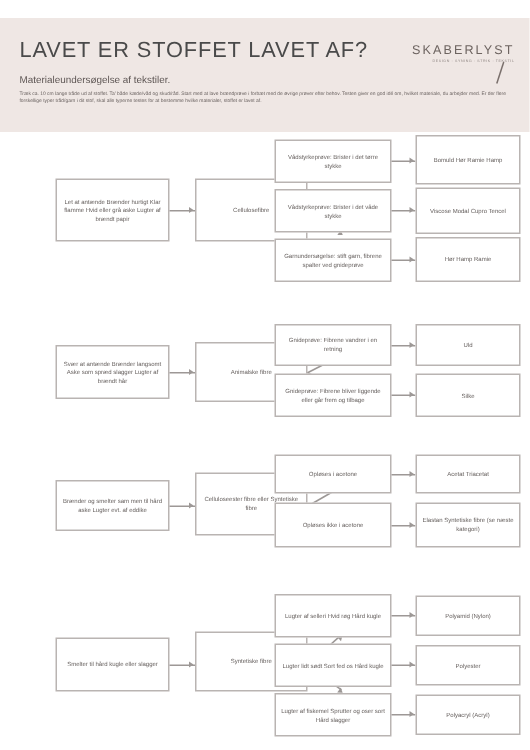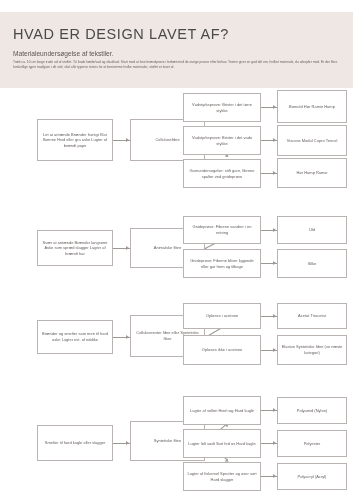--- a/index.html
+++ b/index.html
@@ -77,21 +77,26 @@
     border-bottom:2.1px solid transparent;
     border-left:3.4px solid #9d9896;
     transform-origin:0 50%;
   }
 </style>
 </head>
 <body>
 
 <div class="header">
   <div class="header-inner">
-    <div class="title">HVAD ER DESIGN LAVET AF?</div>
+    <div class="title">LAVET ER STOFFET LAVET AF?</div>
+    <div class="logo">
+      <div class="logo-word">SKABERLYST</div>
+      <div class="logo-sub">DESIGN · SYNING · STRIK · TEKSTIL</div>
+      <div class="logo-slash"></div>
+    </div>
     <div class="subtitle">Materialeundersøgelse af tekstiler.</div>
     <div class="intro">Træk ca. 10 cm lange tråde ud af stoffet. Ta' både kæde/våd og skud/råd. Start med at lave brændprøve i forbæt med de øvrige prøver efter behov. Testen giver en god idé om, hvilket materiale, du arbejder med. Er der flere forskellige typer tråd/garn i dit stof, skal alle typerne testes for at bestemme hvilke materialer, stoffet er lavet af.</div>
   </div>
 </div>
 
 <div class="chart">
 
   <div class="row" style="top:0px;height:110px;">
     <div class="box" style="left:37px;top:31px;width:76px;height:42px;">Let at antænde
 Brænder hurtigt

